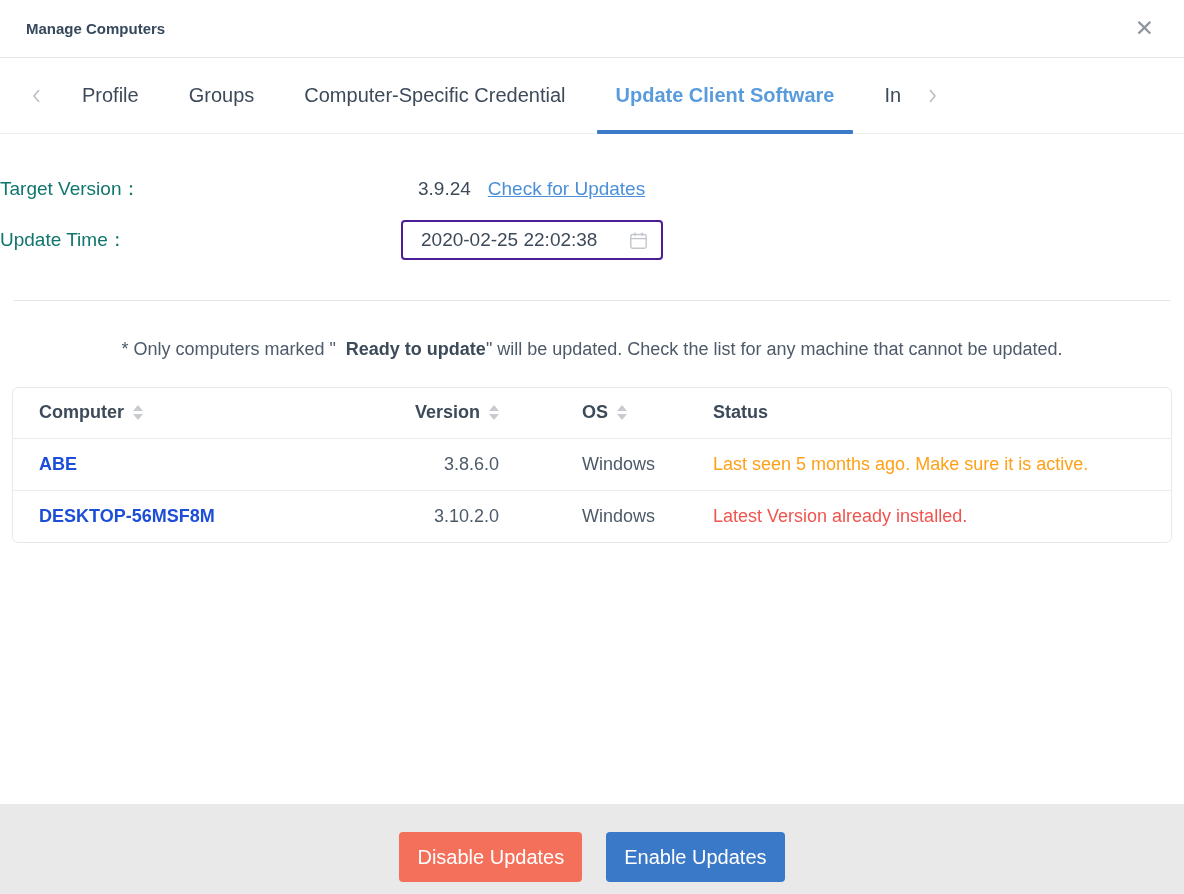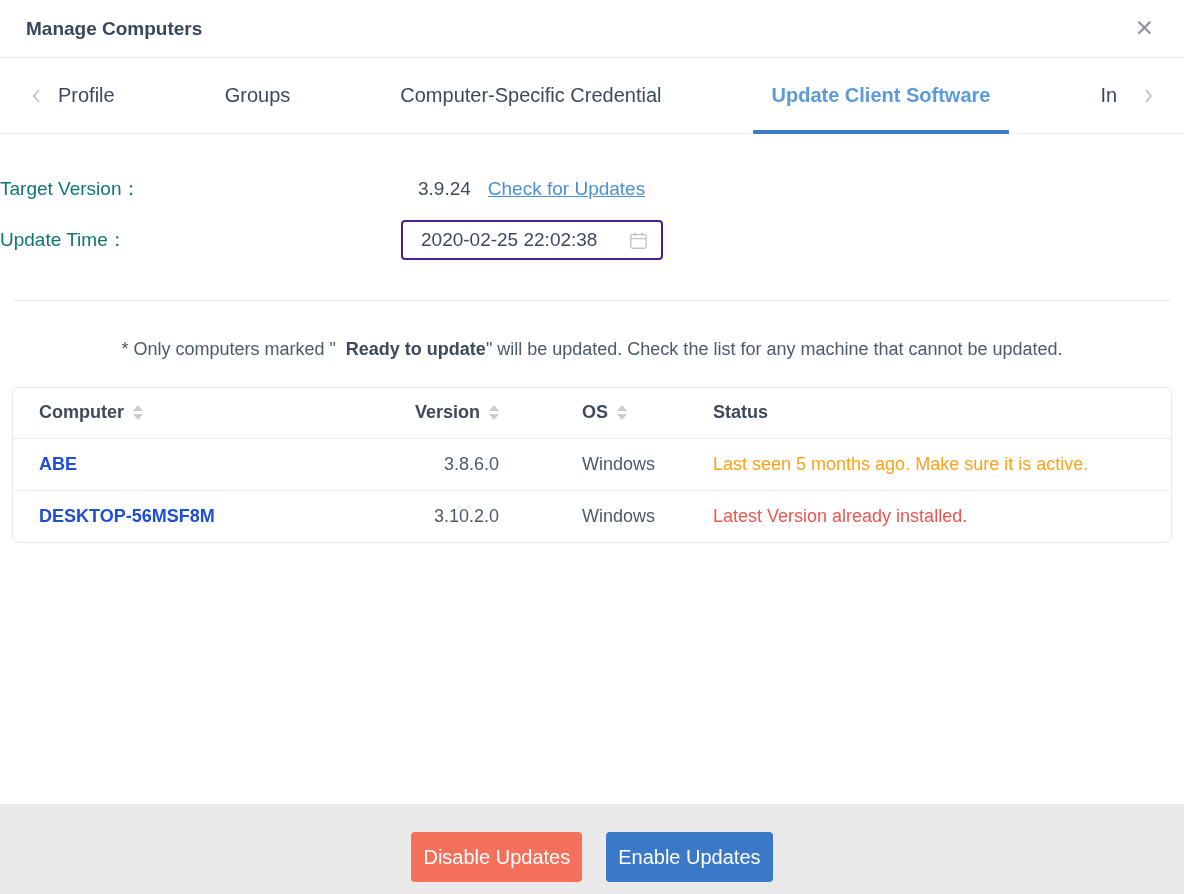--- a/index.html
+++ b/index.html
@@ -14,21 +14,21 @@
 
   
   .modal-header {
     height:58px; flex:0 0 auto;
     display:flex; align-items:center;
     padding:0 26px;
     border-bottom:1px solid var(--c-border, #ececec);
     position:relative;
   }
   .modal-title {
-    font-size:19px; font-weight:700;
+    font-size:15px; font-weight:700;
     color:var(--c-title_text, #36485c);
   }
   .close-btn {
     margin-left:auto;
     background:none; border:none; cursor:pointer;
     font-size:23px; line-height:1;
     color:#8e959d;
     font-family:"Liberation Sans", sans-serif;
     padding:2px 4px;
   }
@@ -40,21 +40,21 @@
     padding:0 26px;
     border-bottom:1px solid #f0f0f0;
   }
   .tab-arrow {
     background:none; border:none; cursor:pointer;
     align-self:center;
     color:#b9bfc7; display:flex; align-items:center;
     padding:4px;
   }
   .tab-arrow svg { display:block; }
-  .tabs { display:flex; gap:110px; margin-left:10px; align-items:stretch; }
+  .tabs { display:flex; gap:50px; margin-left:34px; align-items:stretch; }
   .tab {
     display:flex; align-items:center;
     font-size:20px; color:#3e4a59;
     cursor:pointer; position:relative; white-space:nowrap;
   }
   .tab.active {
     color:var(--c-tab_active, #5a9bdc);
     font-weight:700;
   }
   .tab.active::after {
@@ -132,21 +132,21 @@
 
   
   .modal-footer {
     flex:0 0 auto; height:90px;
     background:var(--c-footer_bg, #e9e9e9);
     display:flex; justify-content:center; align-items:flex-start;
     gap:24px; padding-top:28px;
   }
   .btn {
     border:none; border-radius:4px; cursor:pointer;
-    height:50px; padding:0 12px;
+    height:50px; padding:0 18px;
     font-size:20px; color:#ffffff;
     font-family:"Liberation Sans", sans-serif;
   }
   .btn-danger  { background:var(--c-danger_button, #f4705b); }
   .btn-primary { background:var(--c-primary_button, #3a78c8); }
 </style>
 </head>
 <body>
 
 <div class="modal-header">

